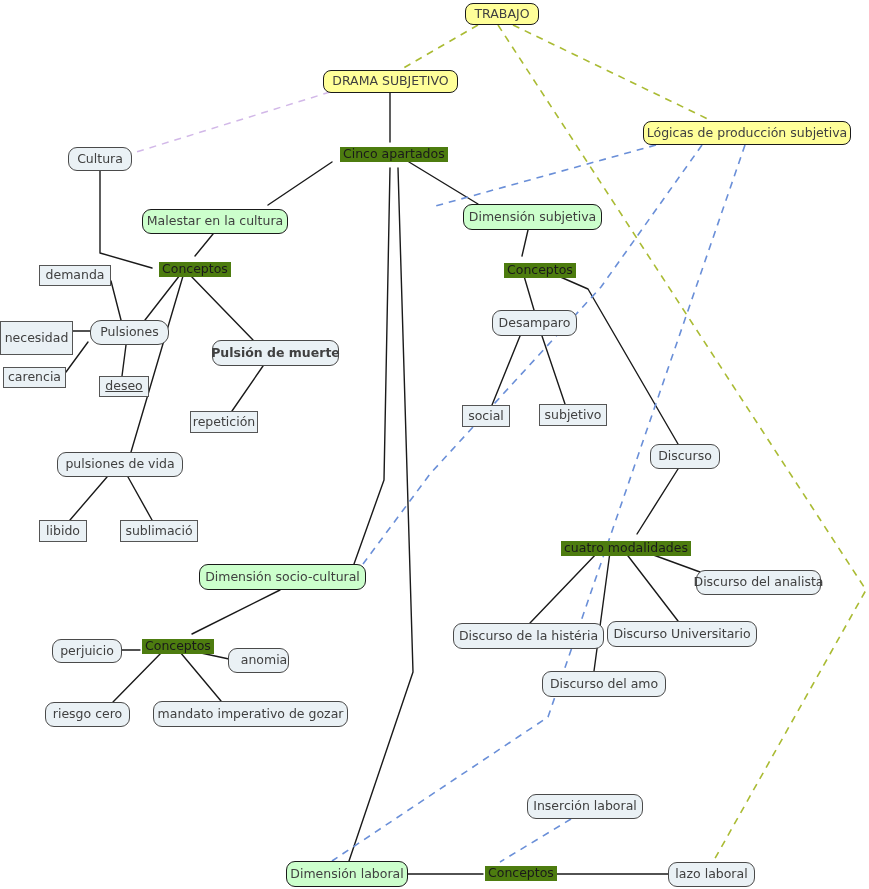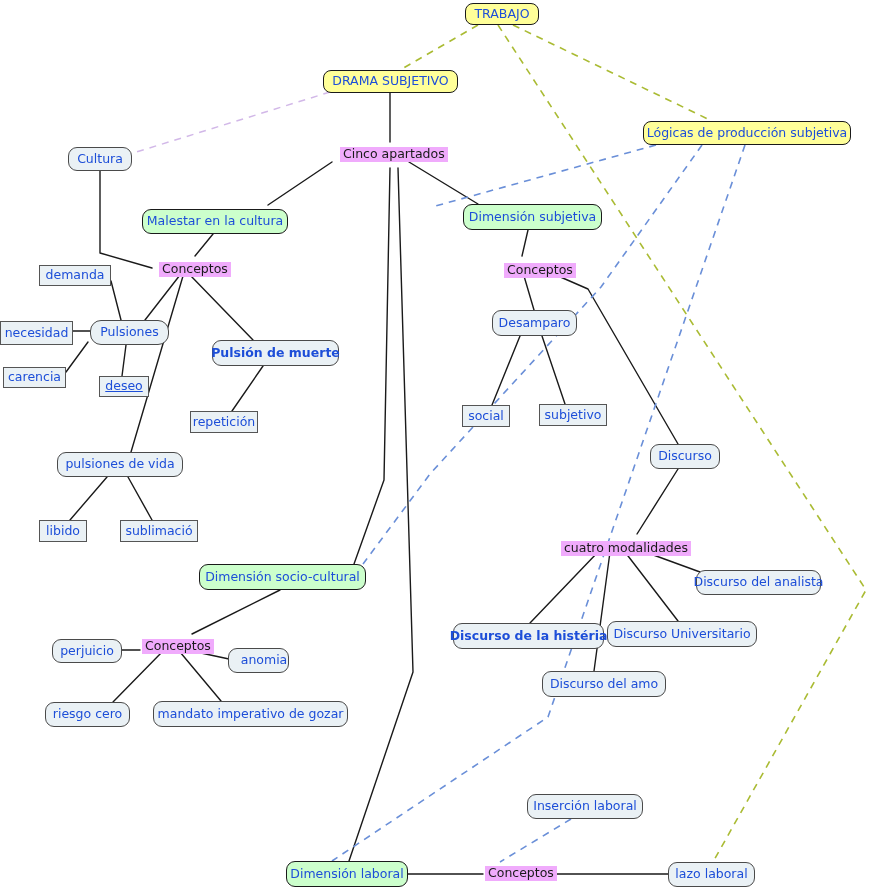--- a/index.html
+++ b/index.html
@@ -26,21 +26,21 @@
     height: 889px;
   }
   .node {
     position: absolute;
     box-sizing: border-box;
     display: flex;
     align-items: center;
     justify-content: center;
     text-align: center;
     white-space: nowrap;
-    color: #1d4ed8;
+    color: #404040;
     font-size: 12.5px;
     line-height: 1;
     padding: 0 9px;
     border: 1px solid #4a4a4a;
     background: #eaf1f5;
     border-radius: 9px;
     z-index: 5;
   }
   .node.rect {
     border-radius: 0;
@@ -55,21 +55,21 @@
     background: #ccffcc;
     border: 1.5px solid #1a1a1a;
     border-radius: 9px;
   }
   .label {
     position: absolute;
     color: #1a1a1a;
     font-size: 12.5px;
     line-height: 1;
     white-space: nowrap;
-    background: #f0abfc;
+    background: #4d7c0f;
     padding: 1px 3px;
     z-index: 6;
   }
 </style>
 </head>
 <body>
 
 <div id="canvas">
 
   <svg id="edge-layer" viewBox="0 0 869 889" width="869" height="889" xmlns="http://www.w3.org/2000/svg">
@@ -126,36 +126,36 @@
   </svg>
 
   <div id="node-layer">
       <div class="node yellow" style="left: 465px; top: 3px; width: 74px; height: 22px;">TRABAJO</div>
       <div class="node yellow" style="left: 323px; top: 70px; width: 135px; height: 23px;">DRAMA SUBJETIVO</div>
       <div class="node yellow" style="left: 643px; top: 121px; width: 208px; height: 24px;">Lógicas de producción subjetiva</div>
       <div class="node " style="left: 68px; top: 147px; width: 64px; height: 24px;">Cultura</div>
       <div class="node green" style="left: 142px; top: 209px; width: 146px; height: 25px;">Malestar en la cultura</div>
       <div class="node green" style="left: 463px; top: 204px; width: 139px; height: 26px;">Dimensión subjetiva</div>
       <div class="node rect" style="left: 39px; top: 265px; width: 72px; height: 21px;">demanda</div>
-      <div class="node rect" style="left: 0px; top: 321px; width: 73px; height: 24px;">necesidad</div>
+      <div class="node rect" style="left: 0px; top: 321px; width: 73px; height: 34px;">necesidad</div>
       <div class="node " style="left: 90px; top: 320px; width: 79px; height: 25px; border-radius: 11px;">Pulsiones</div>
       <div class="node rect" style="left: 3px; top: 367px; width: 63px; height: 21px;">carencia</div>
       <div class="node rect" style="left: 99px; top: 376px; width: 50px; height: 21px; text-decoration: underline;">deseo</div>
       <div class="node " style="left: 212px; top: 340px; width: 127px; height: 26px; font-weight: bold;">Pulsión de muerte</div>
       <div class="node rect" style="left: 190px; top: 411px; width: 68px; height: 22px;">repetición</div>
       <div class="node " style="left: 492px; top: 310px; width: 85px; height: 26px;">Desamparo</div>
       <div class="node rect" style="left: 462px; top: 405px; width: 48px; height: 22px;">social</div>
       <div class="node rect" style="left: 539px; top: 404px; width: 68px; height: 22px;">subjetivo</div>
       <div class="node " style="left: 650px; top: 444px; width: 70px; height: 25px;">Discurso</div>
       <div class="node " style="left: 57px; top: 452px; width: 126px; height: 25px;">pulsiones de vida</div>
       <div class="node rect" style="left: 39px; top: 520px; width: 48px; height: 22px;">libido</div>
       <div class="node rect" style="left: 120px; top: 520px; width: 78px; height: 22px;">sublimació</div>
       <div class="node green" style="left: 199px; top: 564px; width: 167px; height: 26px;">Dimensión socio-cultural</div>
       <div class="node " style="left: 696px; top: 570px; width: 125px; height: 25px;">Discurso del analista</div>
-      <div class="node " style="left: 453px; top: 623px; width: 151px; height: 26px; font-weight: bold;">Discurso de la histéria</div>
+      <div class="node " style="left: 453px; top: 623px; width: 151px; height: 26px;">Discurso de la histéria</div>
       <div class="node " style="left: 607px; top: 621px; width: 150px; height: 26px;">Discurso Universitario</div>
       <div class="node " style="left: 52px; top: 639px; width: 70px; height: 24px;">perjuicio</div>
       <div class="node " style="left: 228px; top: 648px; width: 61px; height: 25px; padding-left: 20px;">anomia</div>
       <div class="node " style="left: 542px; top: 671px; width: 124px; height: 26px;">Discurso del amo</div>
       <div class="node " style="left: 45px; top: 702px; width: 85px; height: 25px;">riesgo cero</div>
       <div class="node " style="left: 153px; top: 701px; width: 195px; height: 26px;">mandato imperativo de gozar</div>
       <div class="node " style="left: 527px; top: 794px; width: 116px; height: 25px;">Inserción laboral</div>
       <div class="node green" style="left: 286px; top: 861px; width: 122px; height: 26px;">Dimensión laboral</div>
       <div class="node " style="left: 668px; top: 862px; width: 87px; height: 25px;">lazo laboral</div>
     </div>

